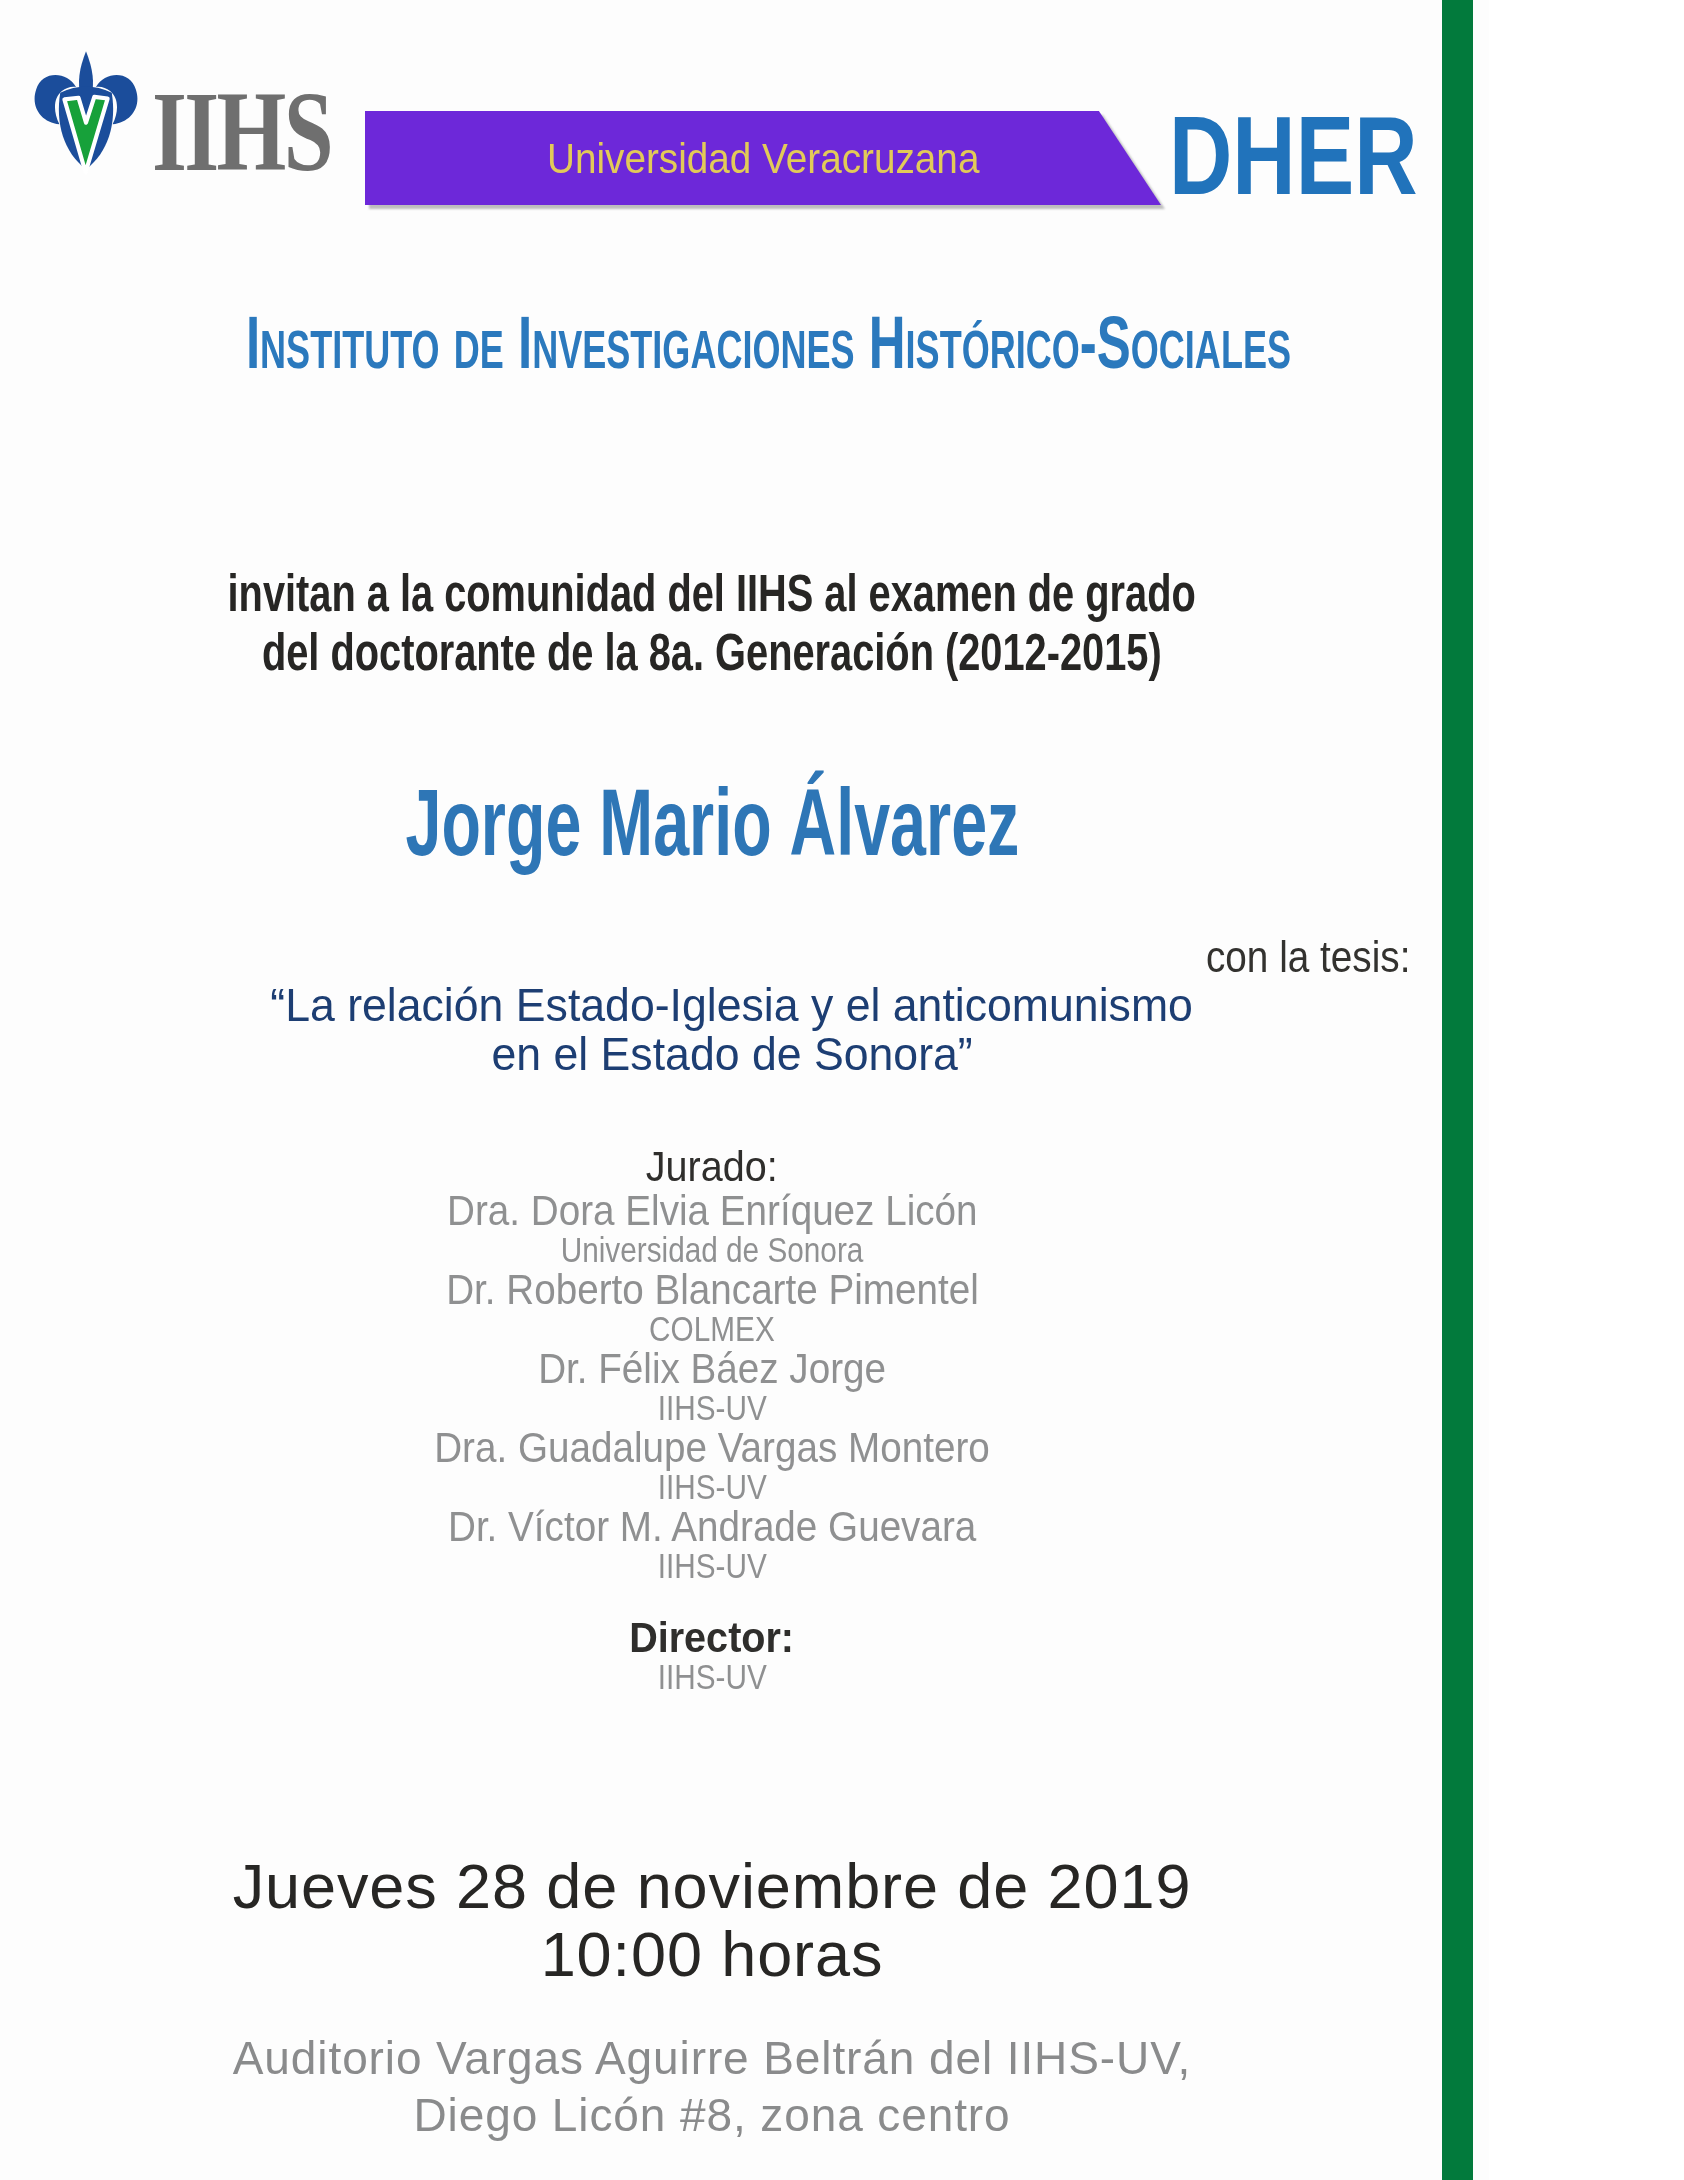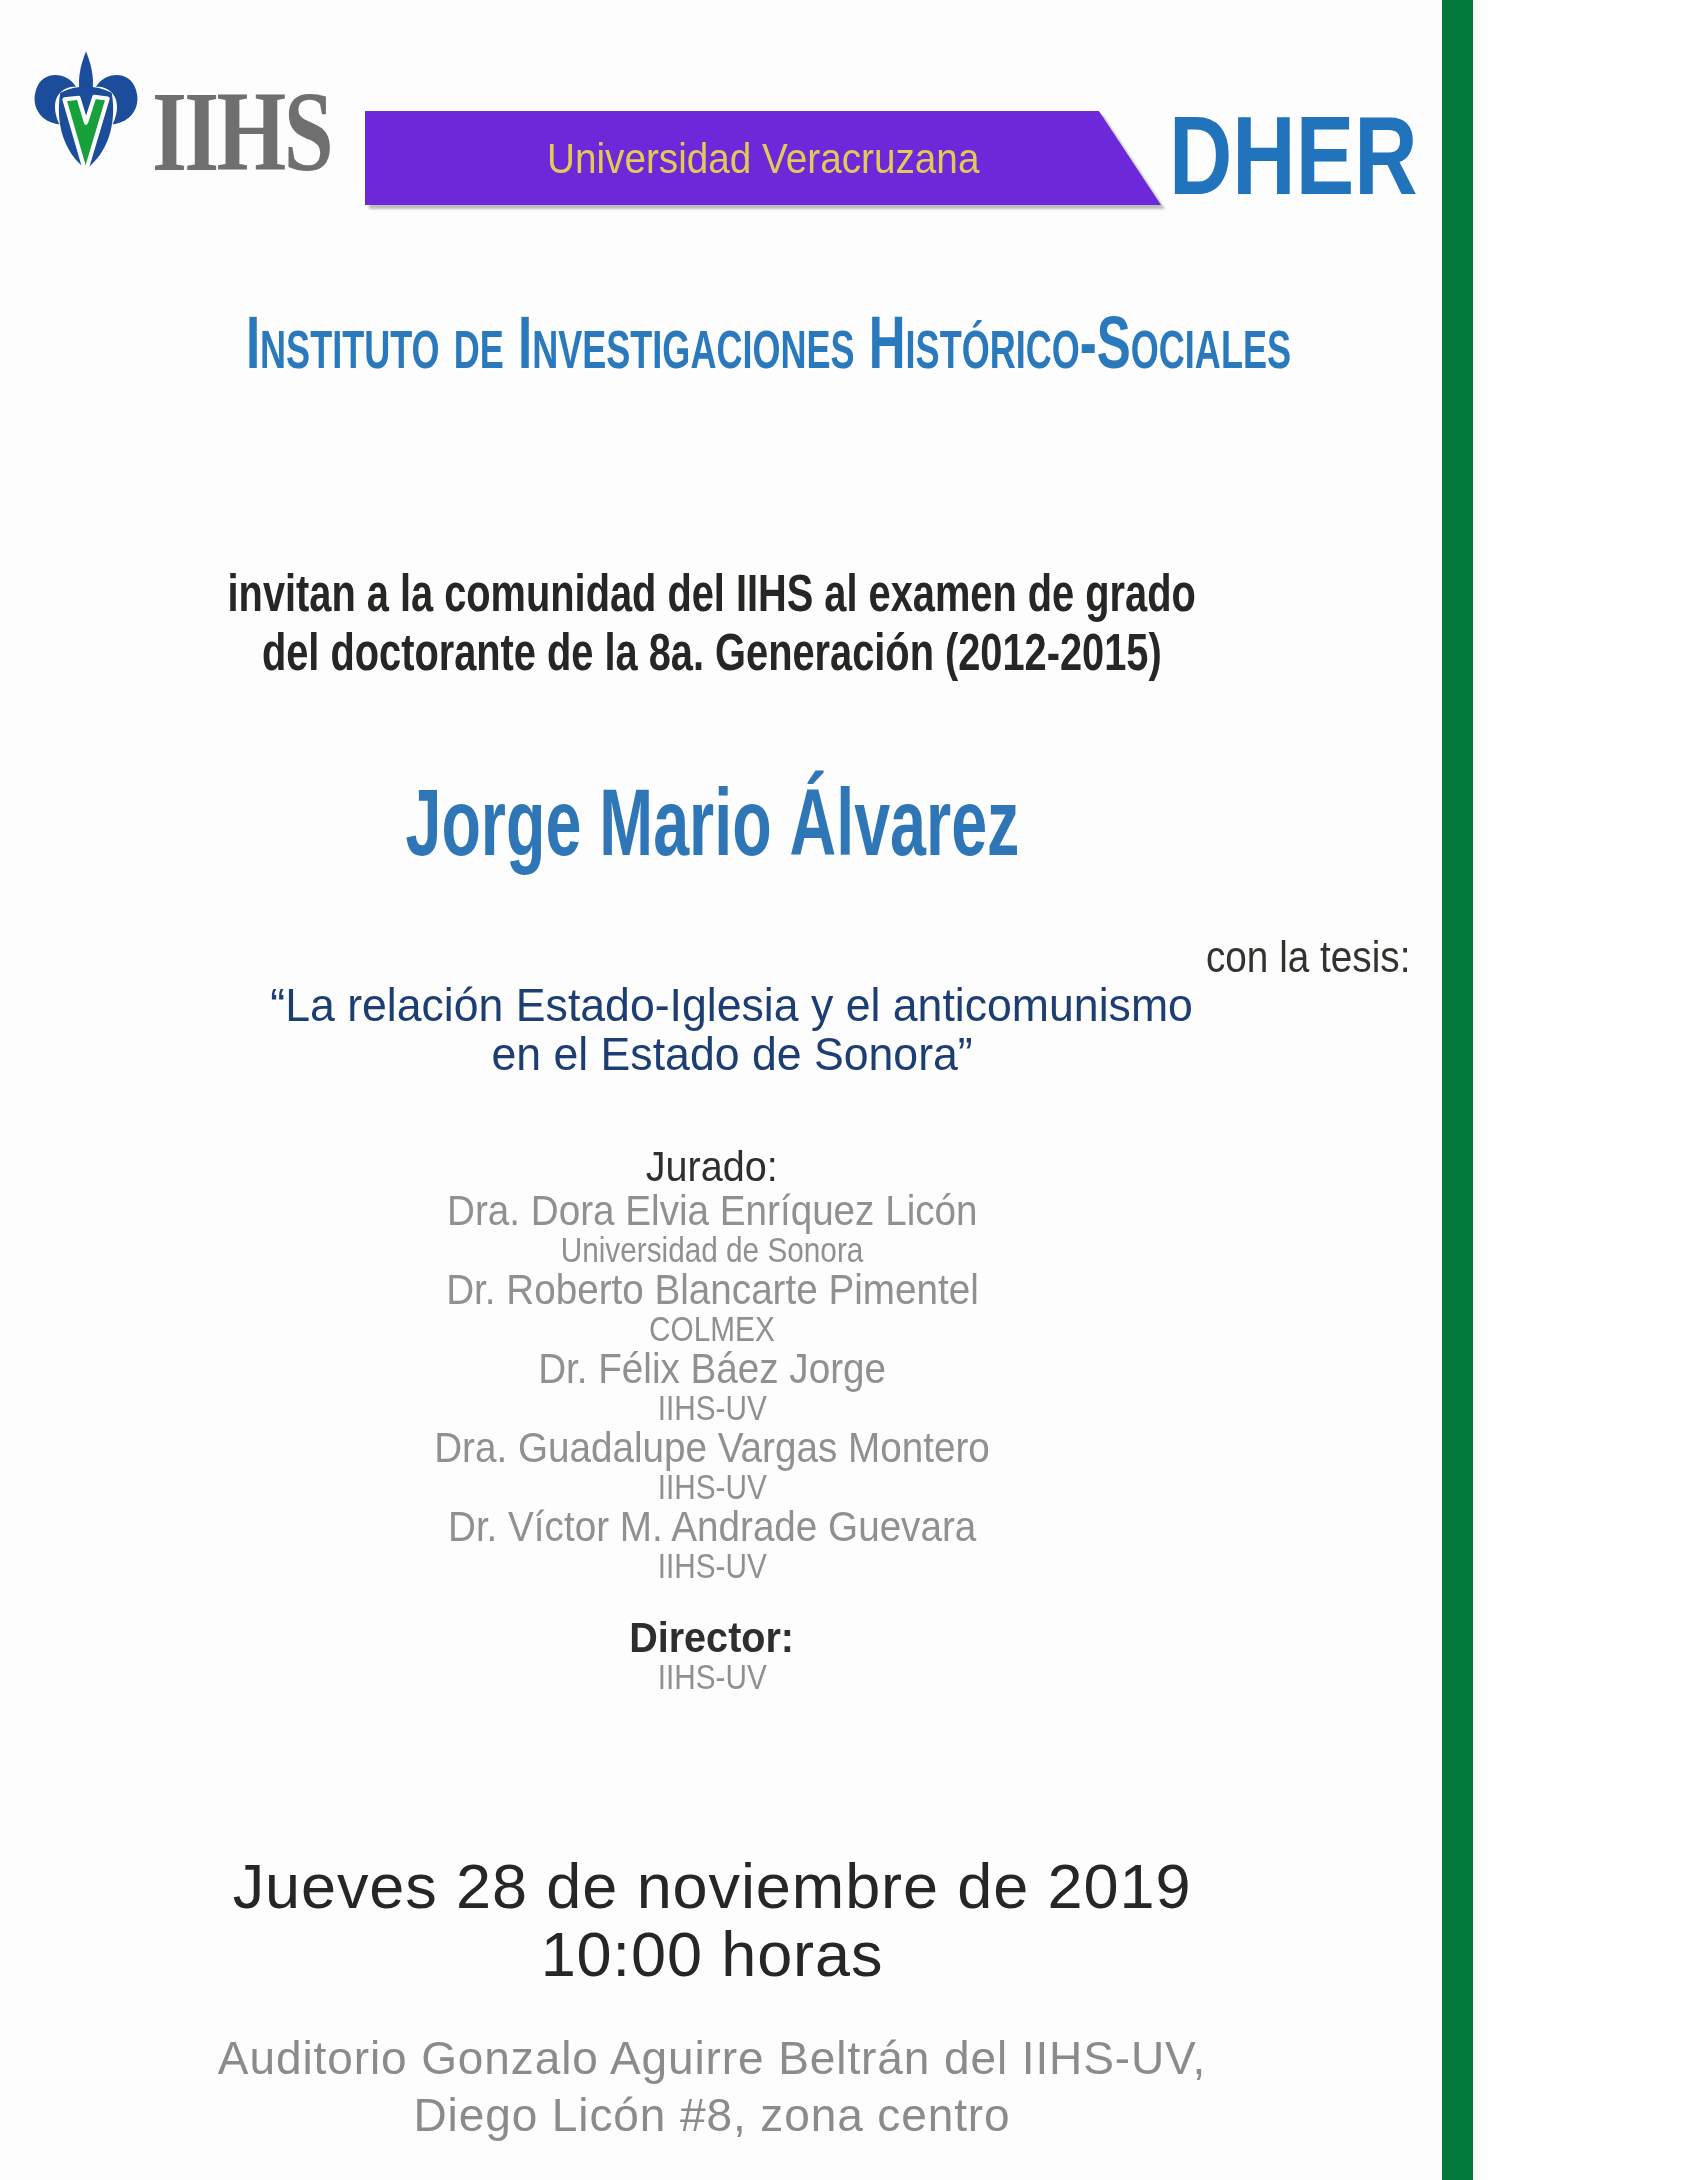--- a/index.html
+++ b/index.html
@@ -147,18 +147,18 @@
       <span class="cond">IIHS-UV</span>
     </div>
   </div>
 
   <div class="abs event-date">
     <span>Jueves 28 de noviembre de 2019</span><br>
     <span>10:00 horas</span>
   </div>
 
   <div class="abs event-venue">
-    <span>Auditorio Gonzalo Aguirre Beltrán del IIHS-UV,</span><br>
+    <span>Auditorio Vargas Aguirre Beltrán del IIHS-UV,</span><br>
     <span>Diego Licón #8, zona centro</span>
   </div>
 
 </div>
 
 
 </body></html>

